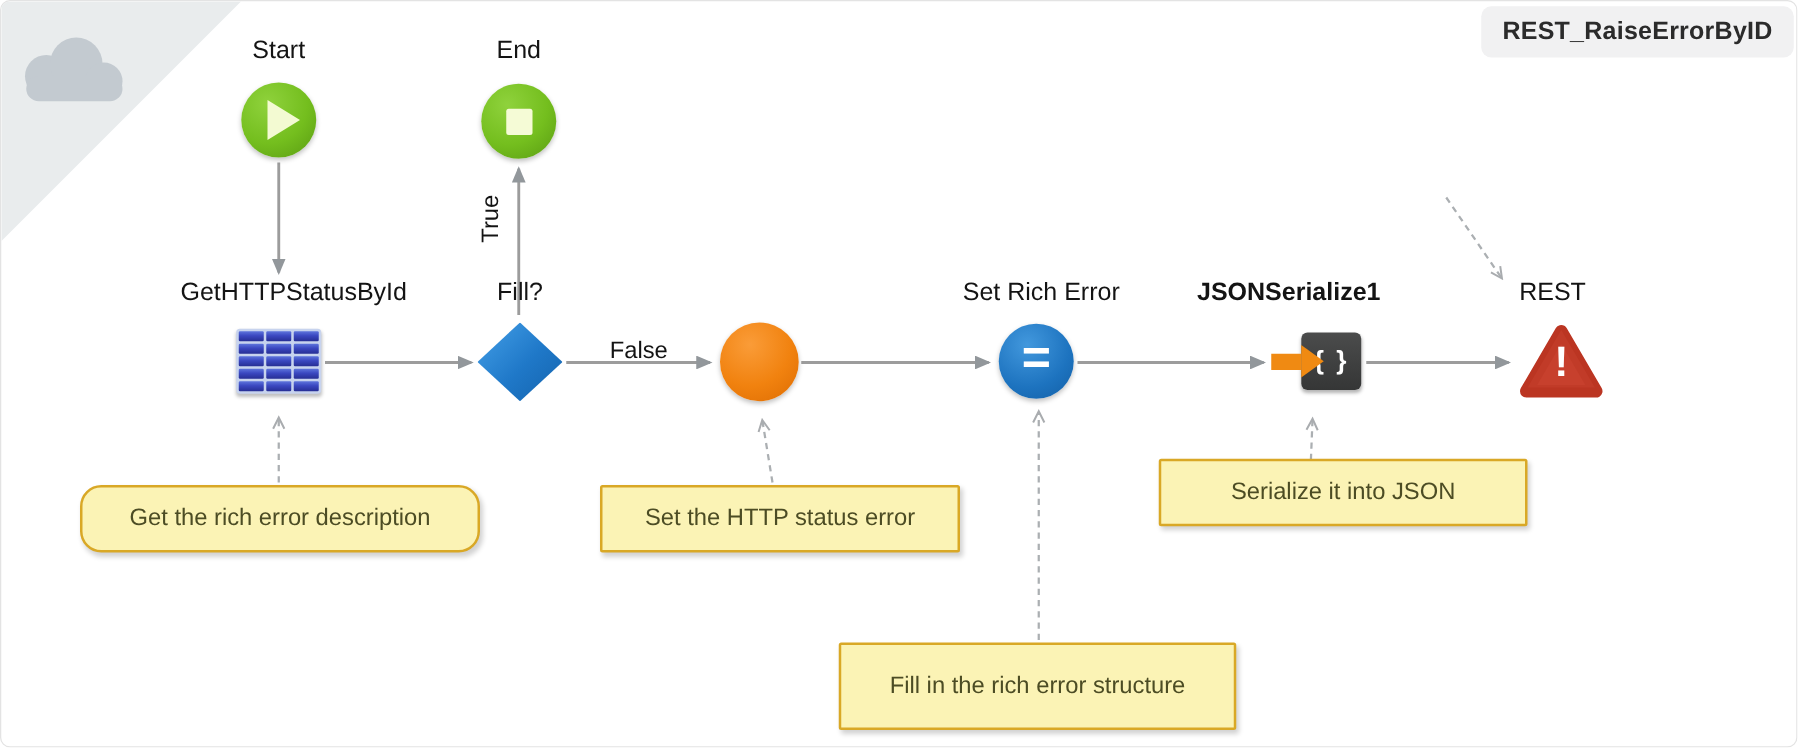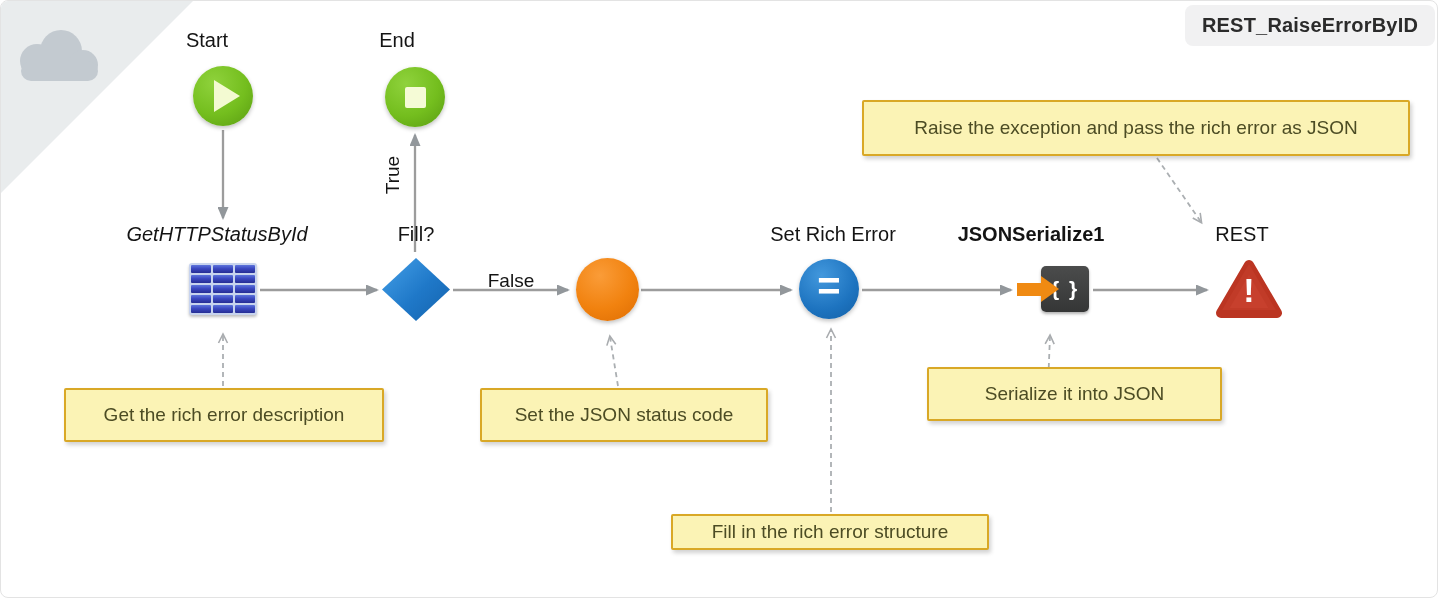--- a/index.html
+++ b/index.html
@@ -109,23 +109,23 @@
     </g>
     <g stroke="#abafb2" stroke-width="1.8" stroke-dasharray="5 4" fill="none">
       <line x1="222" y1="385" x2="222" y2="334" marker-end="url(#openarrow)"></line>
       <line x1="617" y1="385" x2="609" y2="336" marker-end="url(#openarrow)"></line>
       <line x1="1047" y1="385" x2="1049" y2="335" marker-end="url(#openarrow)"></line>
       <line x1="830" y1="511" x2="830" y2="329" marker-end="url(#openarrow)"></line>
       <line x1="1156" y1="157" x2="1200" y2="221" marker-end="url(#openarrow)"></line>
     </g>
   </svg>
 
-  <div class="nlabel toprow" style="left:136px;width:140px;">Start</div>
-  <div class="nlabel toprow" style="left:336px;width:120px;">End</div>
-  <div class="nlabel" style="left:76px;width:280px;font-style:italic;">GetHTTPStatusById</div>
+  <div class="nlabel toprow" style="left:152px;width:140px;">Start</div>
+  <div class="nlabel toprow" style="left:354px;width:120px;">End</div>
+  <div class="nlabel" style="left:94px;width:280px;">GetHTTPStatusById</div>
   <div class="nlabel" style="left:355px;width:120px;">Fill?</div>
   <div class="nlabel" style="left:712px;width:240px;">Set Rich Error</div>
   <div class="nlabel" style="left:910px;width:240px;font-weight:bold;">JSONSerialize1</div>
   <div class="nlabel" style="left:1189px;width:104px;">REST</div>
 
   <div class="branch-label" style="left:363px;top:162px;width:60px;height:24px;transform:rotate(-90deg);">True</div>
   <div class="branch-label" style="left:475px;top:253px;width:70px;margin-top:16px;">False</div>
 
   <div class="circle-green" style="left:192px;top:65px;">
     <div class="play-tri"></div>
@@ -170,29 +170,26 @@
   </div>
 
   <div class="rest-tri">
     <svg width="68" height="64" viewBox="0 0 68 64">
       <path d="M34 8 L62 56 L6 56 Z" fill="#c33c2a" stroke="#bb3522" stroke-width="10" stroke-linejoin="round"></path>
       <path d="M34 8 L62 56 L6 56 Z" fill="#cd4733" opacity="0.35" transform="translate(0,-2) scale(0.96) " transform-origin="34 32"></path>
     </svg>
     <div class="rest-bang">!</div>
   </div>
 
-  <div class="comment" style="left:63px;top:387px;width:320px;height:54px;">
+  <div class="comment" style="left:63px;top:387px;width:320px;height:54px;border-radius:17px;">
     <span>Get the rich error description</span>
   </div>
   <div class="comment" style="left:479px;top:387px;width:288px;height:54px;">
-    <span>Set the JSON status code</span>
+    <span>Set the HTTP status error</span>
   </div>
   <div class="comment" style="left:926px;top:366px;width:295px;height:54px;">
     <span>Serialize it into JSON</span>
   </div>
-  <div class="comment" style="left:670px;top:513px;width:318px;height:36px;">
+  <div class="comment" style="left:670px;top:513px;width:318px;height:70px;">
     <span>Fill in the rich error structure</span>
-  </div>
-  <div class="comment" style="left:861px;top:99px;width:548px;height:56px;">
-    <span>Raise the exception and pass the rich error as JSON</span>
   </div>
 
 </div>
 
 </body></html>

